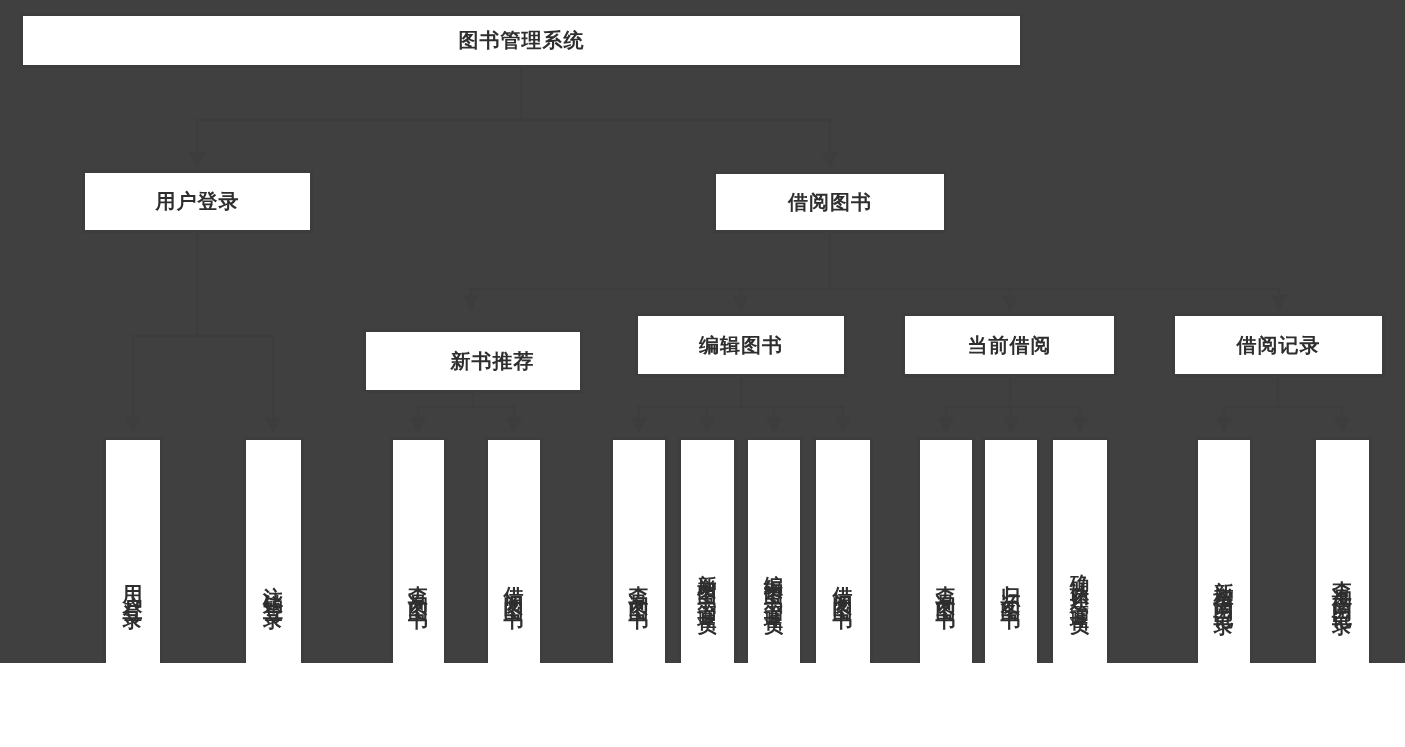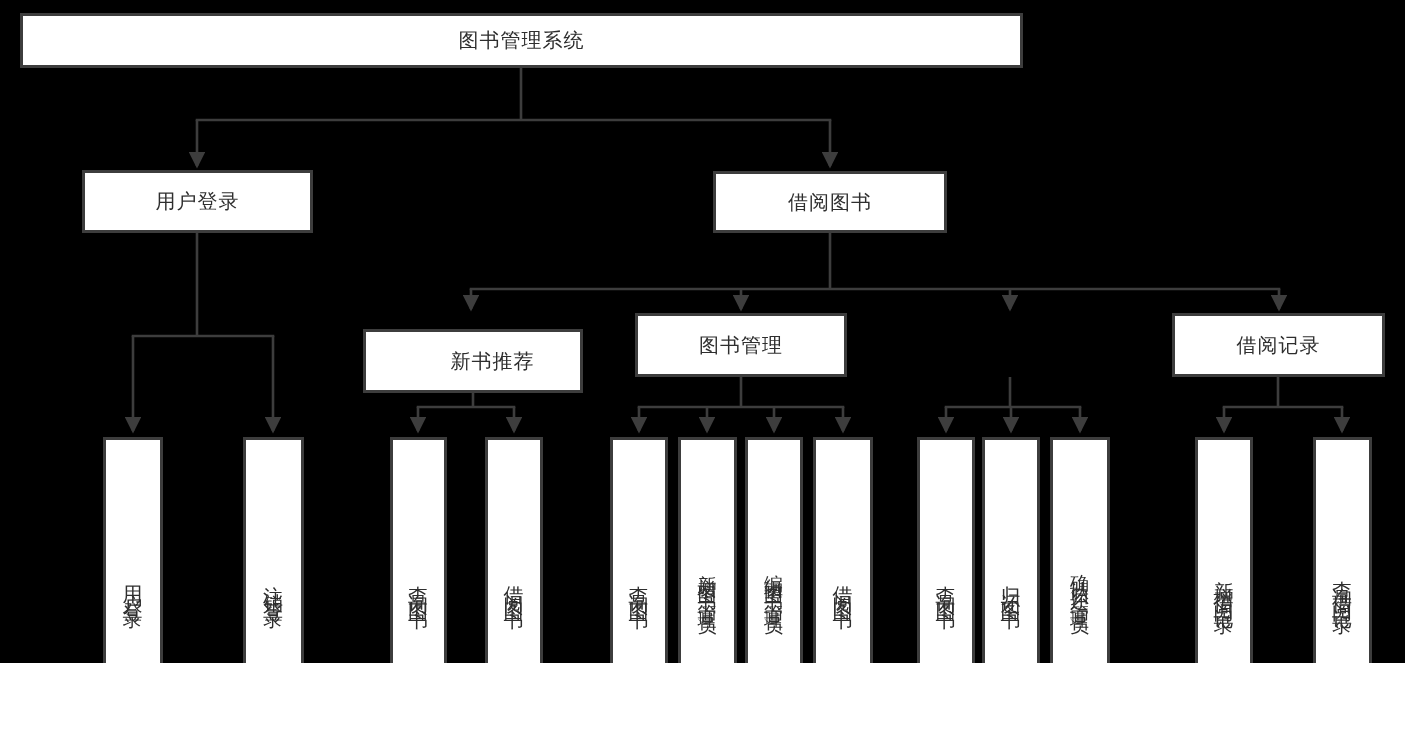--- a/index.html
+++ b/index.html
@@ -1,23 +1,24 @@
 <!DOCTYPE html>
 <html><head>
 <meta charset="utf-8">
 <style>
   html, body { margin: 0; padding: 0; background: #ffffff; }
   .stage {
     position: relative;
     width: 1405px;
     height: 663px;
-    background: #000000;
+    background: #404040;
     overflow: hidden;
     font-family: "Liberation Sans", sans-serif;
     color: #2e2e2e;
+    font-weight: bold;
   }
   .connectors {
     position: absolute;
     left: 0; top: 0;
     width: 1405px; height: 747px;
   }
   .box {
     position: absolute;
     box-sizing: border-box;
     border: 3px solid #3d3d3d;
@@ -109,21 +110,22 @@
       <path d="M1342,407 V431" marker-end="url(#arrow)"></path>
     </g>
   </svg>
 
   <div class="box" style="left:20px; top:13px; width:1003px; height:55px;">图书管理系统</div>
 
   <div class="box" style="left:82px; top:170px; width:231px; height:63px;">用户登录</div>
   <div class="box" style="left:713px; top:171px; width:234px; height:62px;">借阅图书</div>
 
   <div class="box" style="left:363px; top:329px; width:220px; height:64px;padding-left:39px;">新书推荐</div>
-  <div class="box" style="left:635px; top:313px; width:212px; height:64px;">图书管理</div>
+  <div class="box" style="left:635px; top:313px; width:212px; height:64px;">编辑图书</div>
+  <div class="box" style="left:902px; top:313px; width:215px; height:64px;">当前借阅</div>
   <div class="box" style="left:1172px; top:313px; width:213px; height:64px;">借阅记录</div>
 
   <div class="leaf" style="left:103px; width:60px;">用户登录</div>
   <div class="leaf" style="left:243px; width:61px;">注销登录</div>
 
   <div class="leaf" style="left:390px; width:57px;">查询图书</div>
   <div class="leaf" style="left:485px; width:58px;">借阅图书</div>
 
   <div class="leaf" style="left:610px; width:58px;">查询图书</div>
   <div class="leaf" style="left:678px; width:59px; font-size:19px; letter-spacing:6px;">新增图书（管理员）</div>

